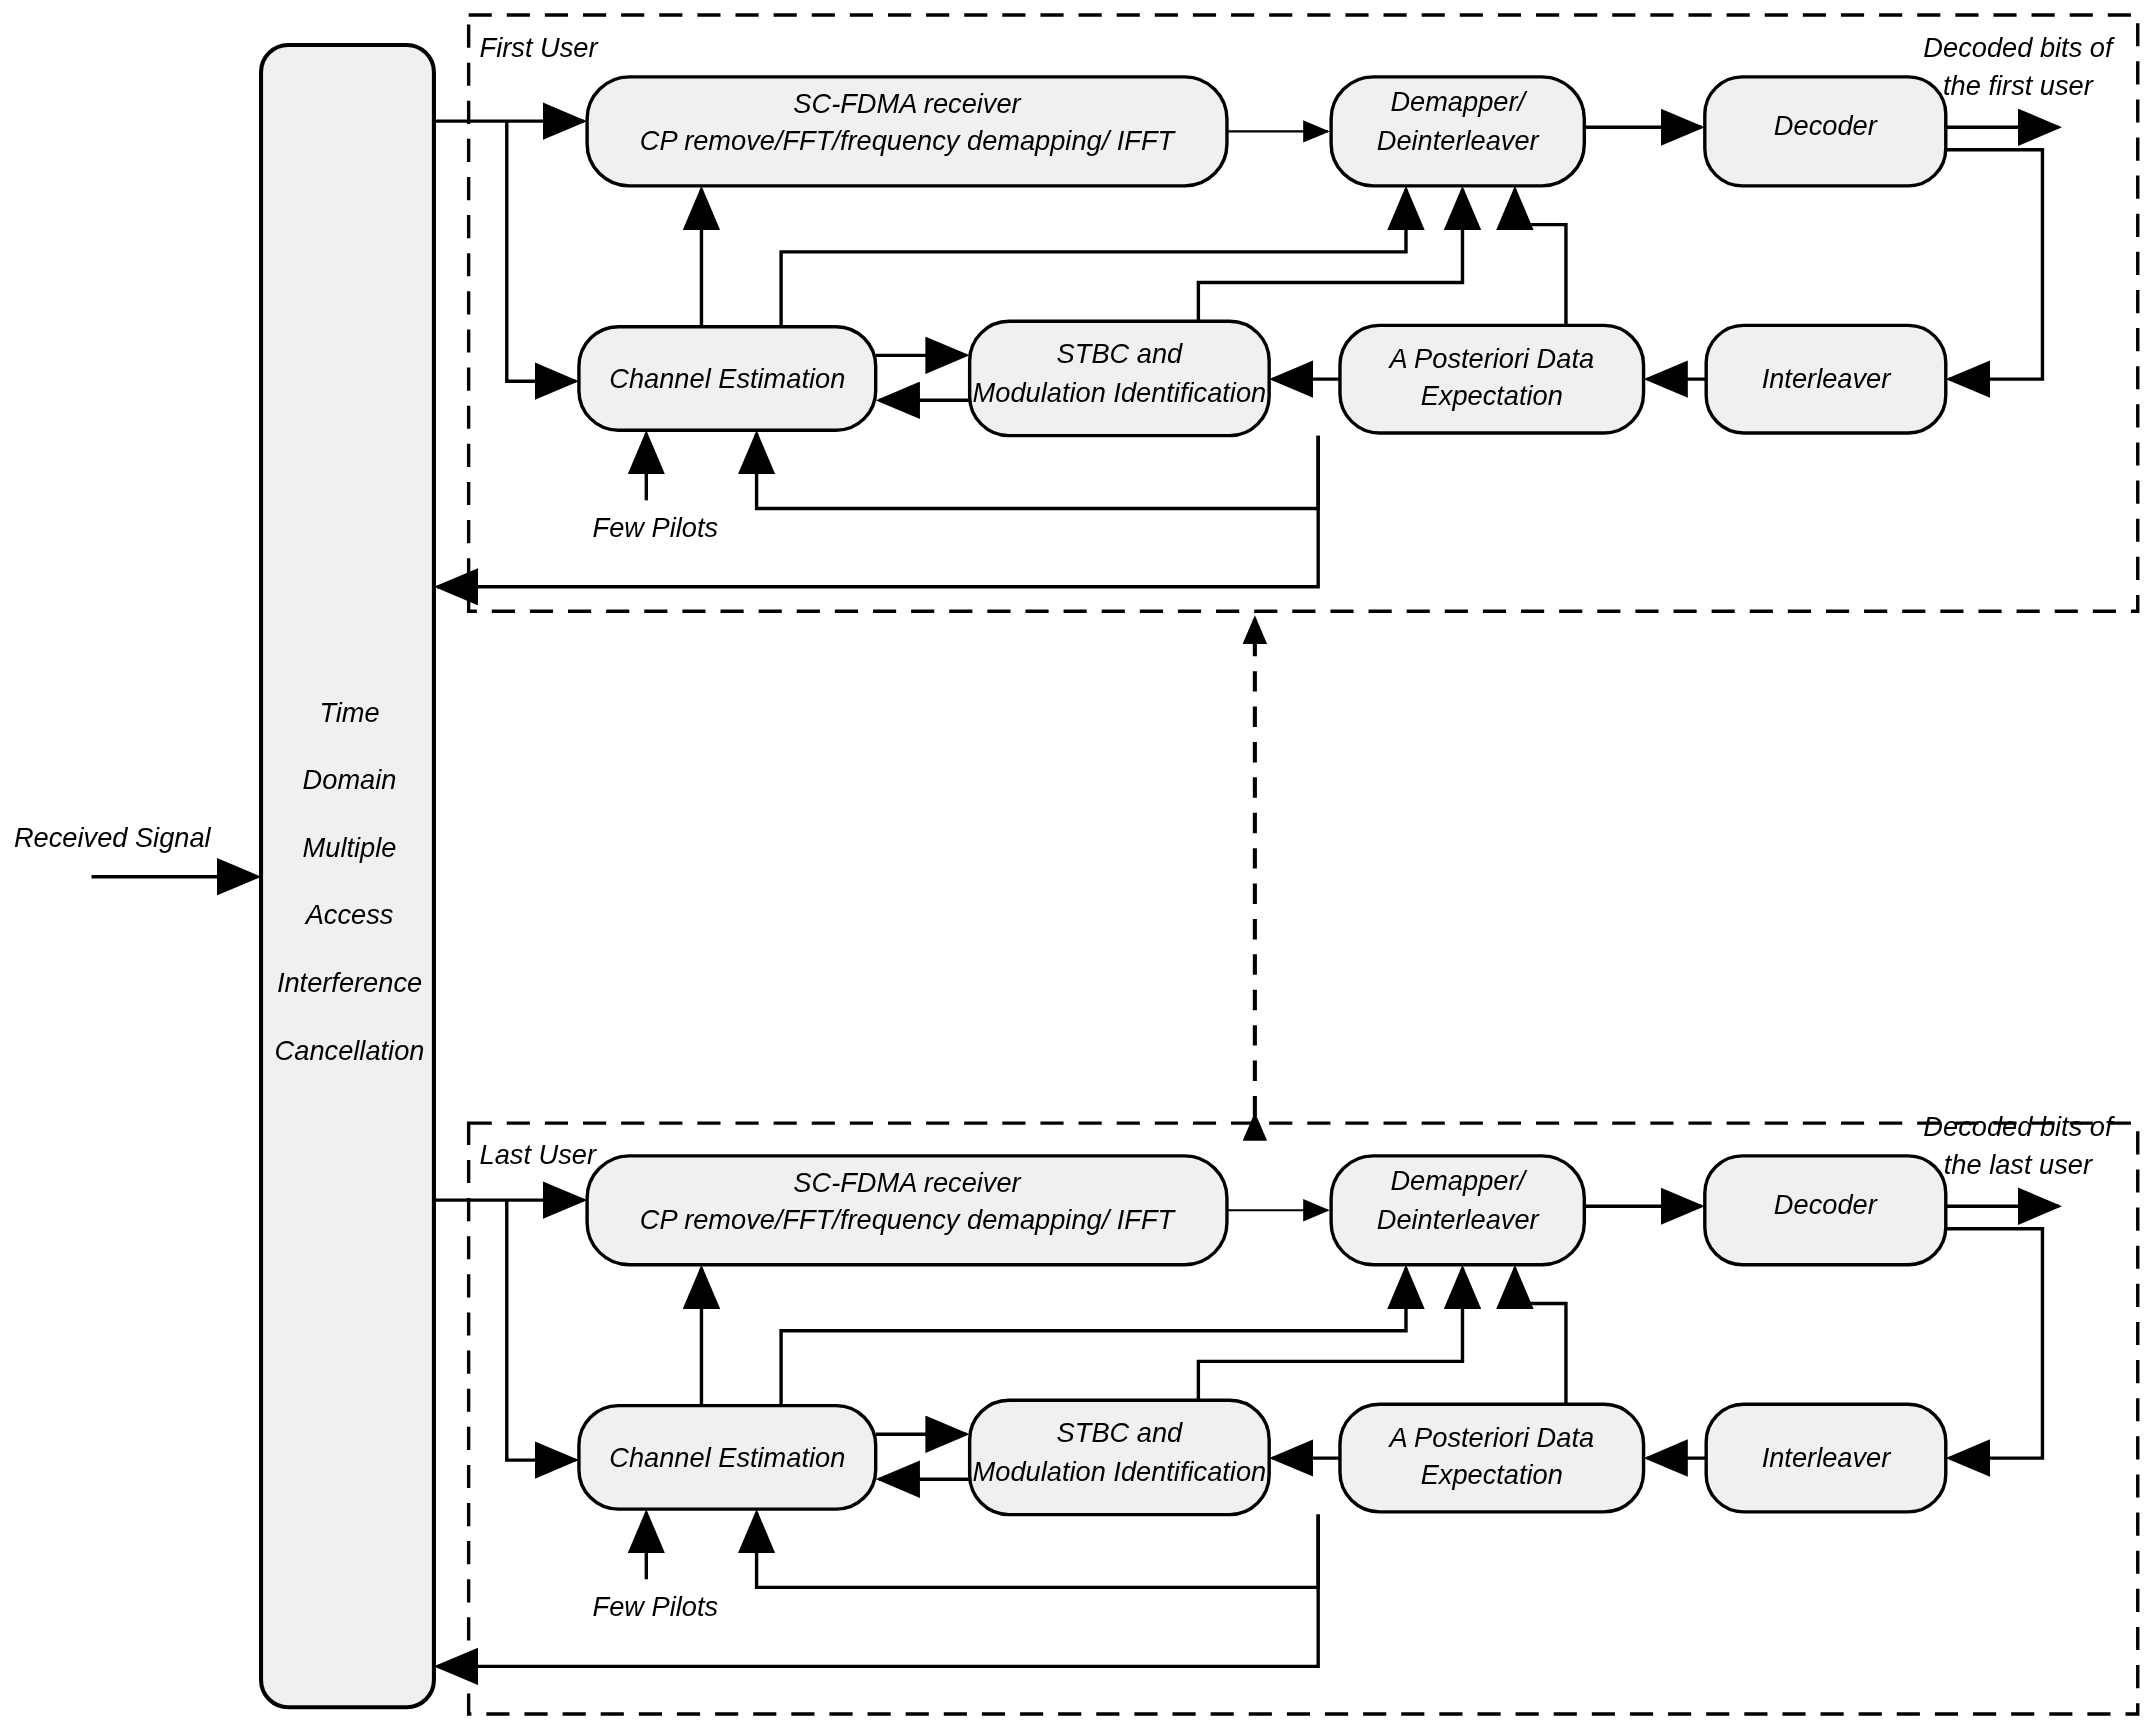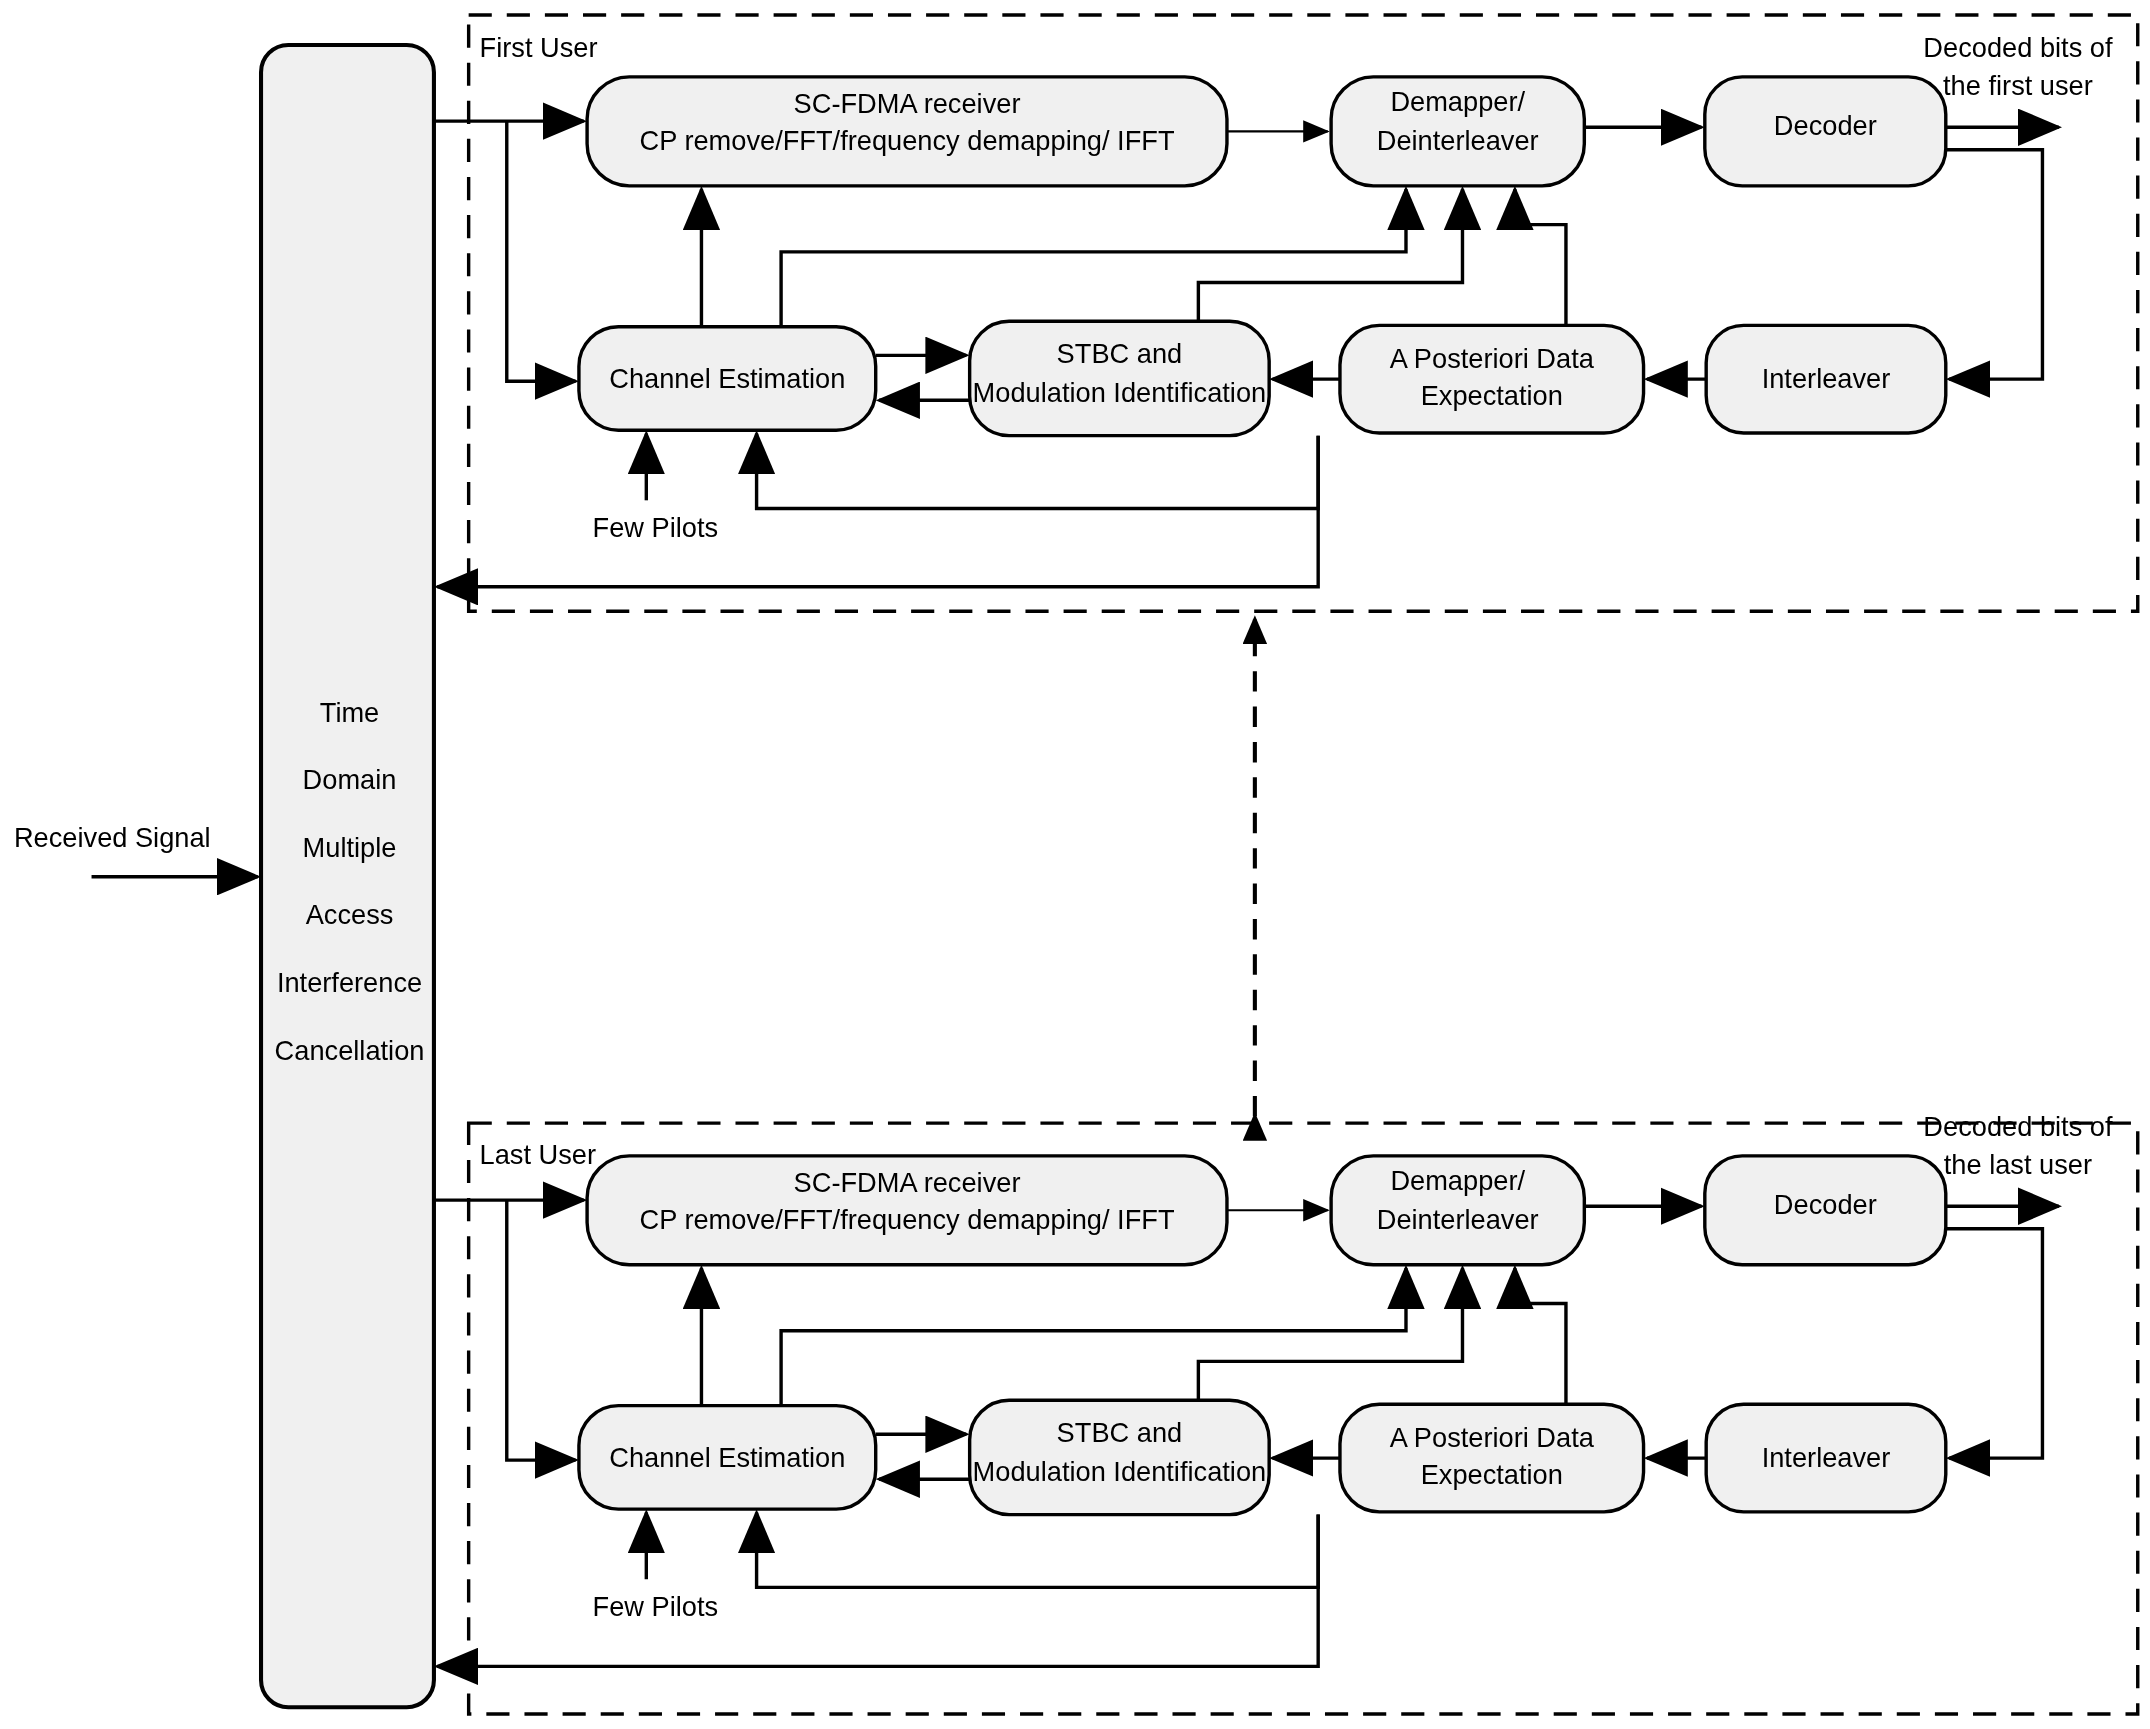--- a/index.html
+++ b/index.html
@@ -1,17 +1,17 @@
 <!DOCTYPE html>
 <html style="font-size:11px"><head>
 <meta charset="utf-8">
 <style>
   html,body{margin:0;padding:0;background:#fff;}
   body{font-family:"Liberation Sans",sans-serif;}
-  #root{position:relative;width:1733px;height:1729px;background:#fff;}
+  #root{position:relative;width:1733px;height:1729px;background:#fff;font-style:italic;}
   svg{display:block;}
   .blk{fill:#f0f0f0;stroke:#000;stroke-width:5;}
   .tall{fill:#f0f0f0;stroke:#000;stroke-width:6;}
   .dash{fill:none;stroke:#000;stroke-width:5;stroke-dasharray:34 22;}
   .ln{fill:none;stroke:#000;stroke-width:5;}
   .lnthin{fill:none;stroke:#000;stroke-width:3;}
   .dashln{fill:none;stroke:#000;stroke-width:6;stroke-dasharray:30 22;}
   text{font-family:"Liberation Sans",sans-serif;fill:#000;}
   .t{font-size:40px;}
   .tlabel{font-size:40px;}

